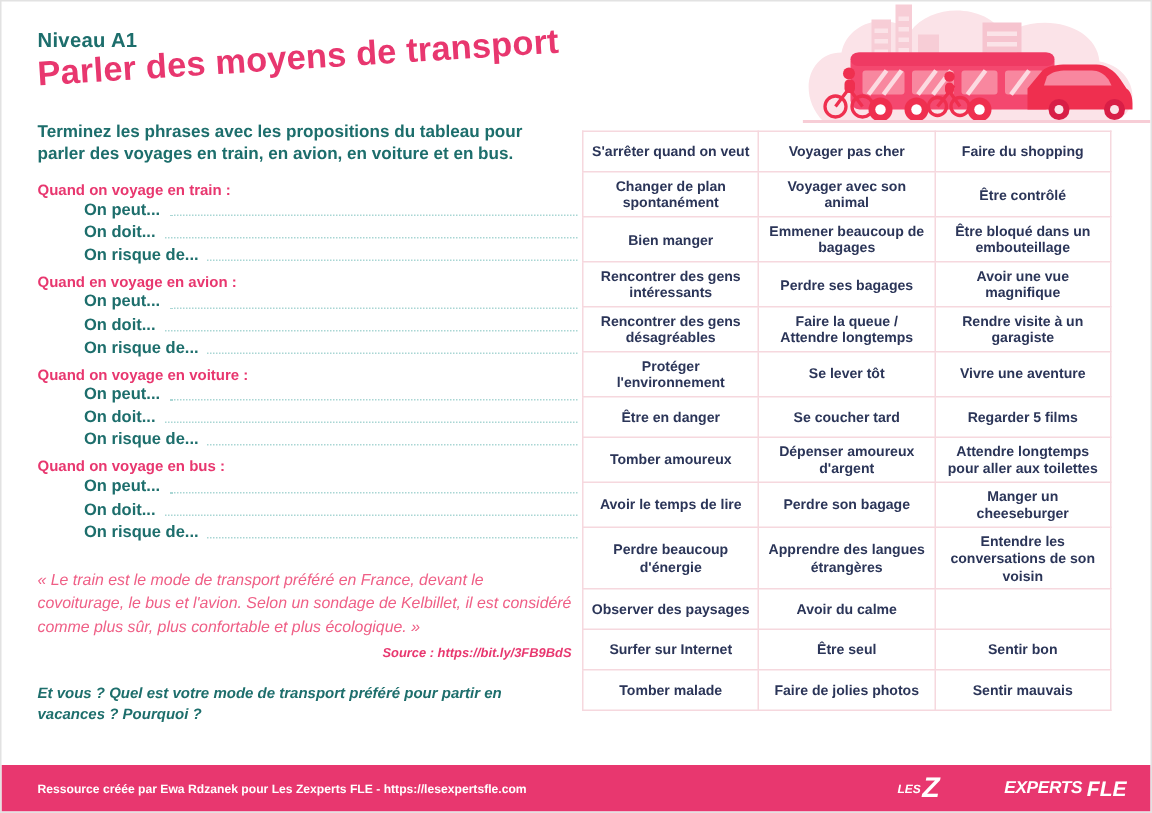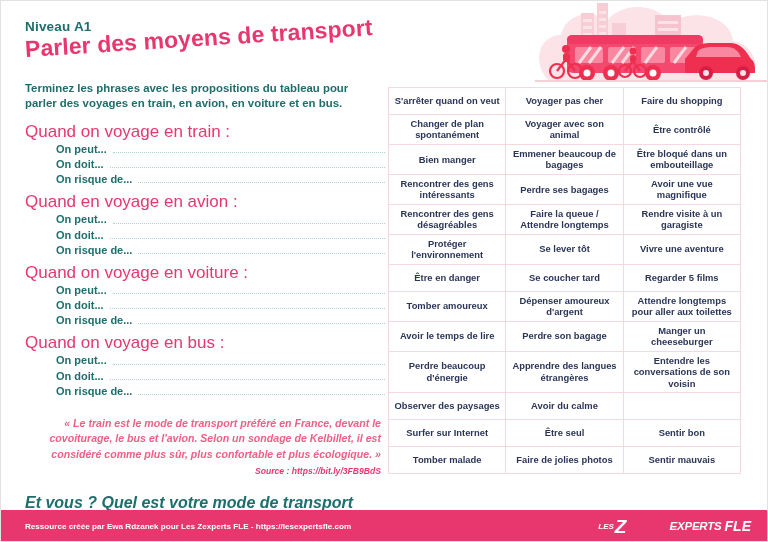--- a/index.html
+++ b/index.html
@@ -30,43 +30,43 @@
   .title{
     color:#e8376f;font-weight:bold;font-size:23px;
     transform:rotate(-3.6deg);transform-origin:left center;
     margin:0 0 18px 0;white-space:nowrap;letter-spacing:.1px;
   }
   .intro{
     color:#1d6e6c;font-size:11.4px;font-weight:bold;line-height:1.35;
     margin:0 0 10px 0;width:352px;
   }
   .sectitle{
-    color:#e8376f;font-size:17px;font-weight:normal;margin:6px 0 1px 0;
+    color:#e8376f;font-size:10px;font-weight:bold;margin:6px 0 1px 0;
   }
   .prompt-row{display:flex;align-items:flex-end;margin:0 0 2px 0;}
   .prompt{
     color:#1d6e6c;font-size:11px;font-weight:bold;white-space:nowrap;
     line-height:1.2;
     margin-left:31px;
   }
   .dotline{
     flex:1;margin-left:6px;margin-bottom:3px;height:1px;
     border-bottom:1.5px dotted #a9d6d4;
   }
 
   .quote{
-    color:#ef5f86;font-size:10.6px;font-style:italic;font-weight:bold;
-    line-height:1.45;text-align:right;margin:18px 0 0 0;width:356px;
+    color:#ef5f86;font-size:10.6px;font-style:italic;font-weight:normal;
+    line-height:1.45;text-align:left;margin:18px 0 0 0;width:356px;
   }
   .source{
     color:#e8376f;font-size:8.6px;font-style:italic;font-weight:bold;
     text-align:right;width:356px;margin:4px 0 0 0;
   }
   .closing{
-    color:#1d6e6c;font-size:16px;font-style:italic;font-weight:bold;
+    color:#1d6e6c;font-size:10px;font-style:italic;font-weight:bold;
     line-height:1.4;margin:16px 0 0 0;width:352px;
   }
 
   
   .tablewrap{position:absolute;left:387px;top:86px;width:353px;}
   table.grid{border-collapse:collapse;width:353px;table-layout:fixed;}
   table.grid td{
     border:1px solid #f6d8de;
     color:#2b3558;
     font-size:9.4px;

